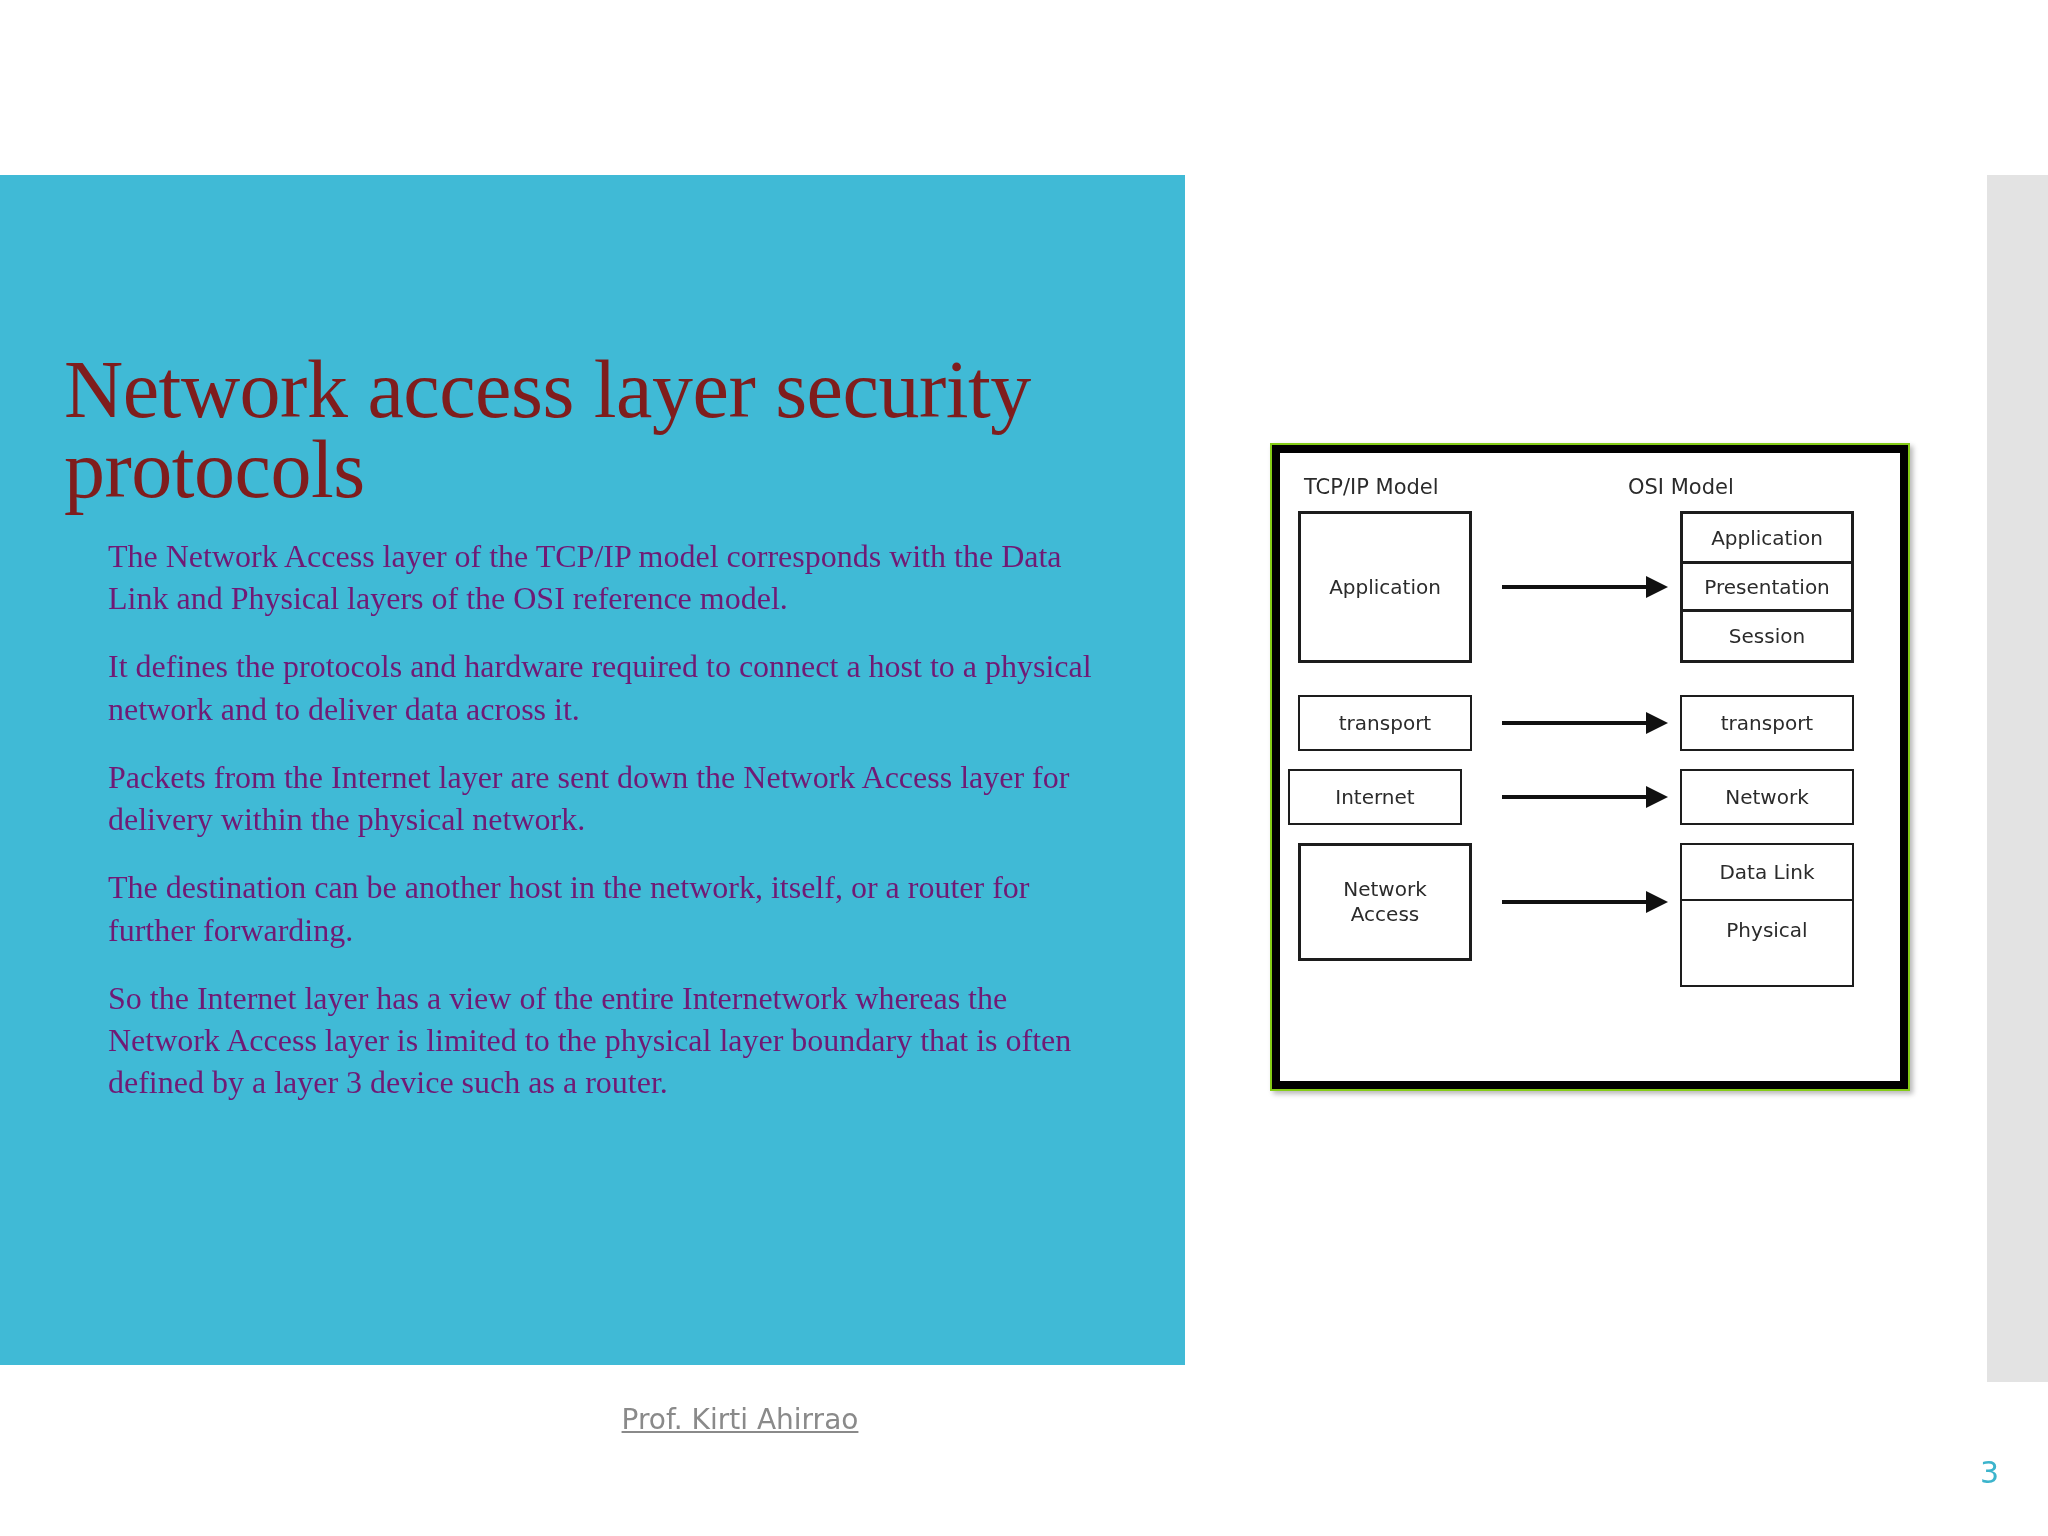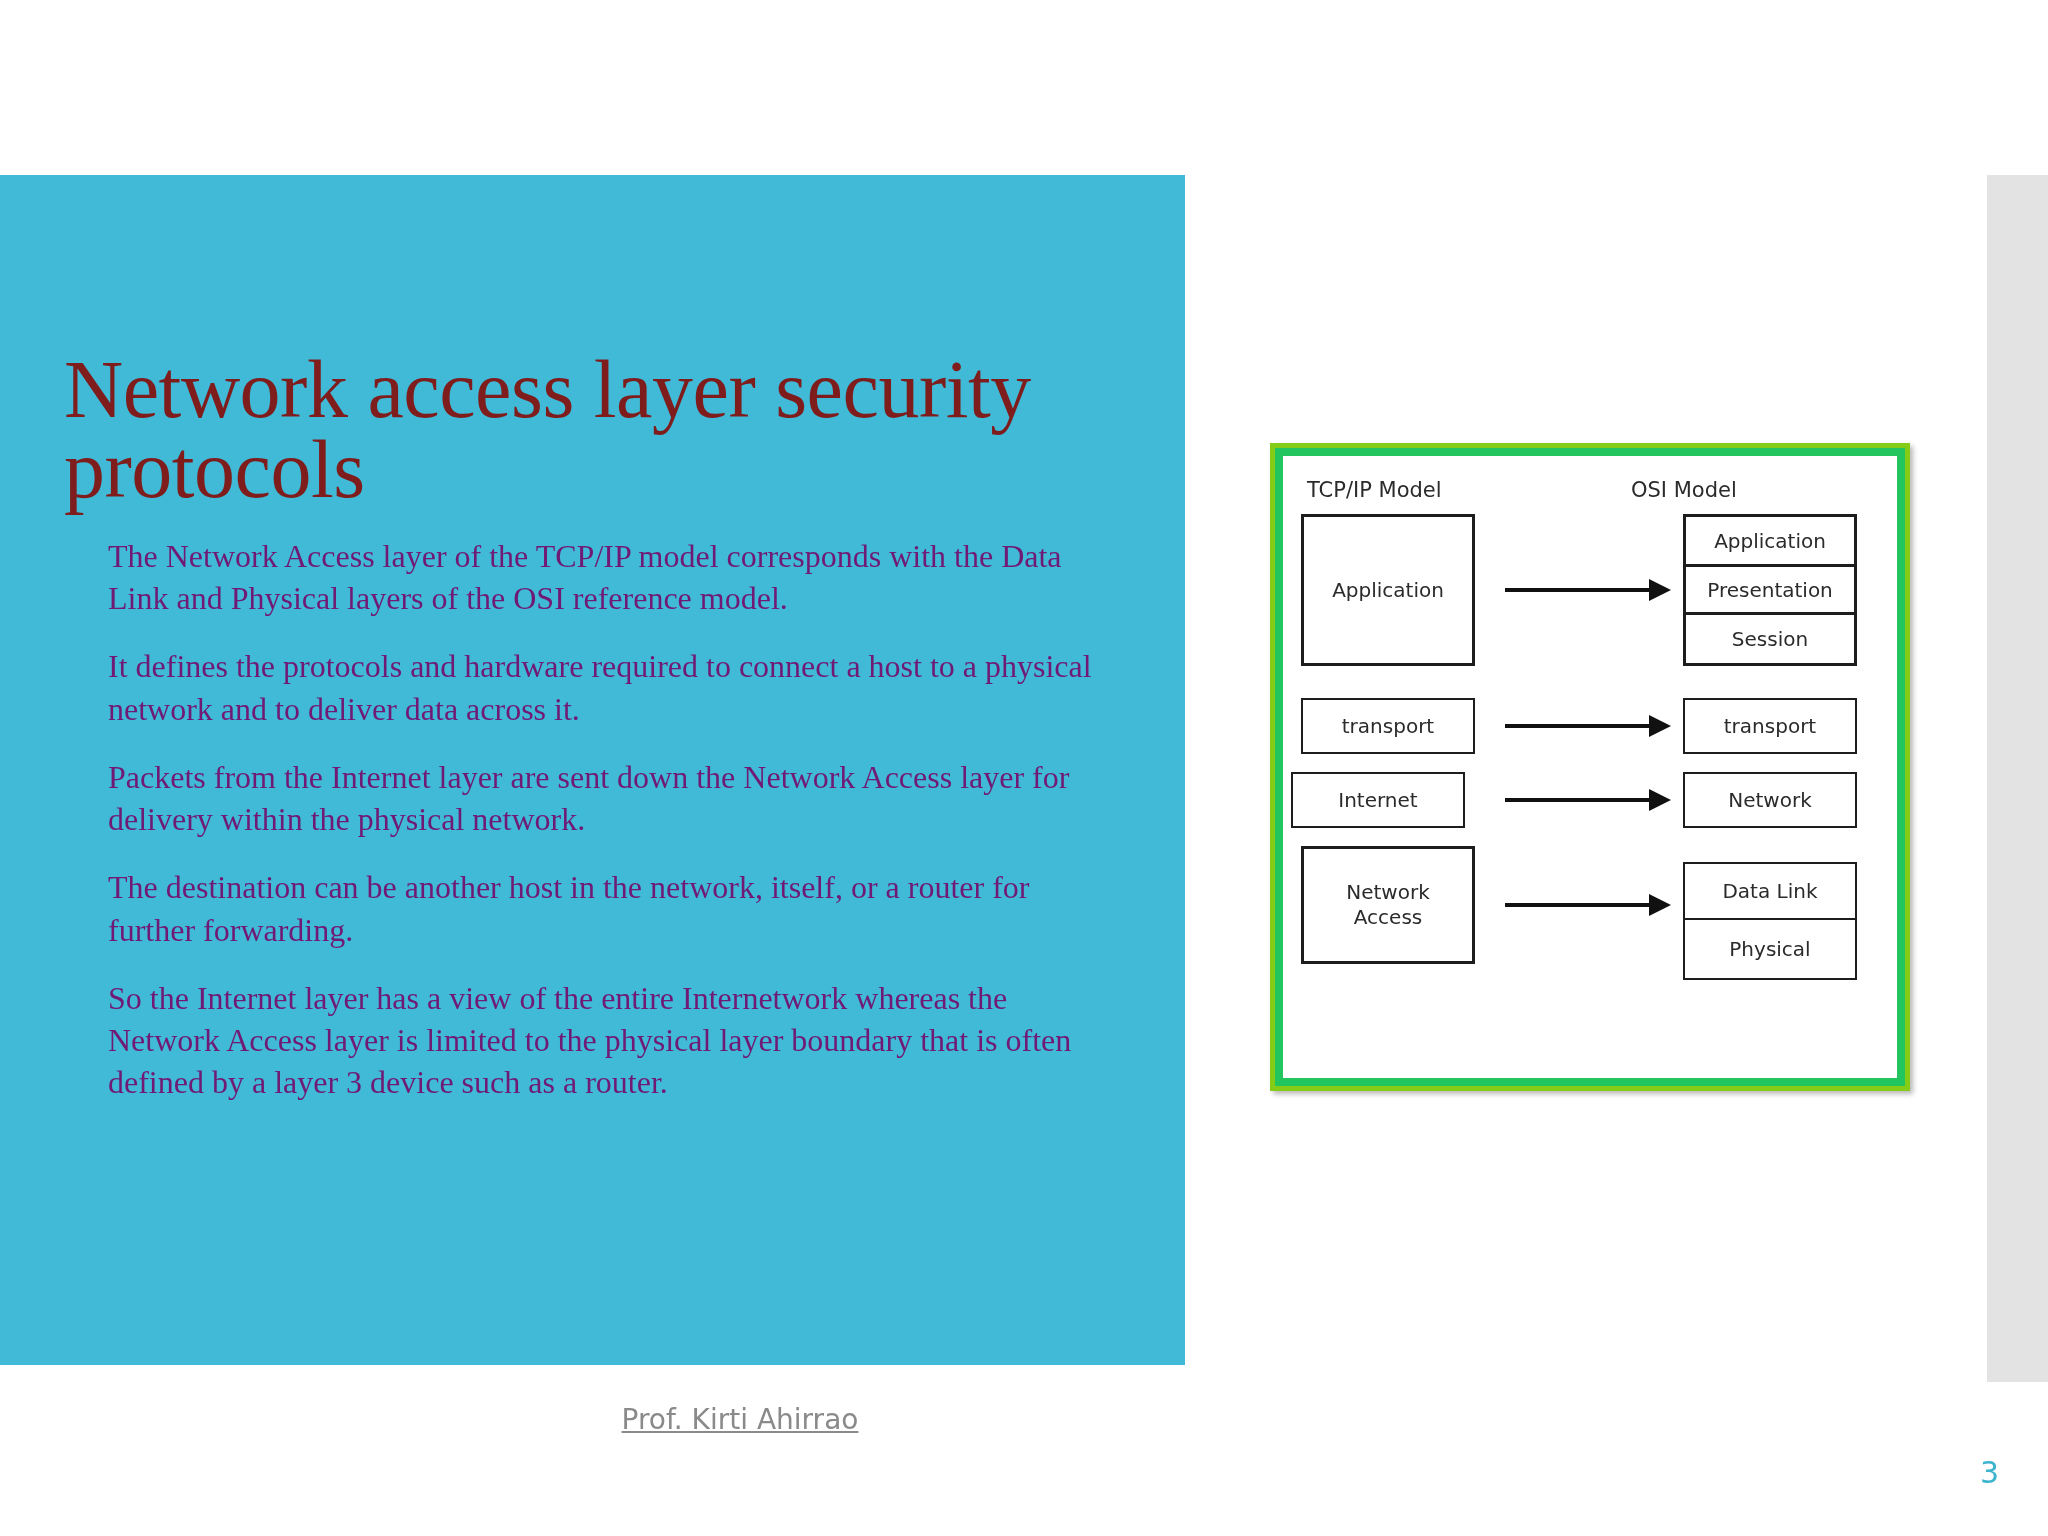--- a/index.html
+++ b/index.html
@@ -71,22 +71,22 @@
   }
   #body-copy p:last-child { margin-bottom: 0; }
 
   
   #diagram-frame {
     position: absolute;
     left: 1270px;
     top: 443px;
     width: 640px;
     height: 648px;
-    background: #22c55e;
-    border: 5px solid #84cc16;
+    background: #000000;
+    border: 2px solid #84cc16;
     box-shadow: 3px 3px 5px rgba(0,0,0,0.28);
     box-sizing: border-box;
     padding-left: 28px;
   }
   #diagram-inner {
     position: absolute;
     left: 8px;
     top: 8px;
     right: 8px;
     bottom: 8px;
@@ -245,21 +245,21 @@
       <div class="stack-group" style="left:400px; top:58px; width:174px; height:152px;">
         <div class="sub" style="height:50px;">Application</div>
         <div class="sub" style="height:48px;">Presentation</div>
         <div class="sub" style="height:48px;border-radius:23px;">Session</div>
       </div>
 
       <div class="layer-box thin" style="left:400px; top:242px; width:174px; height:56px;">transport</div>
 
       <div class="layer-box thin" style="left:400px; top:316px; width:174px; height:56px;">Network</div>
 
-      <div class="stack-group" style="left:400px; top:406px; width:174px; height:118px; border-width:2px;">
+      <div class="stack-group" style="left:400px; top:390px; width:174px; height:144px; border-width:2px;">
         <div class="sub" style="height:56px; border-bottom-width:2px;">Data Link</div>
         <div class="sub" style="height:58px;">Physical</div>
       </div>
 
     </div>
   </div>
 
   <div id="footer-author">Prof. Kirti Ahirrao</div>
 
   <div id="page-number">3</div>

